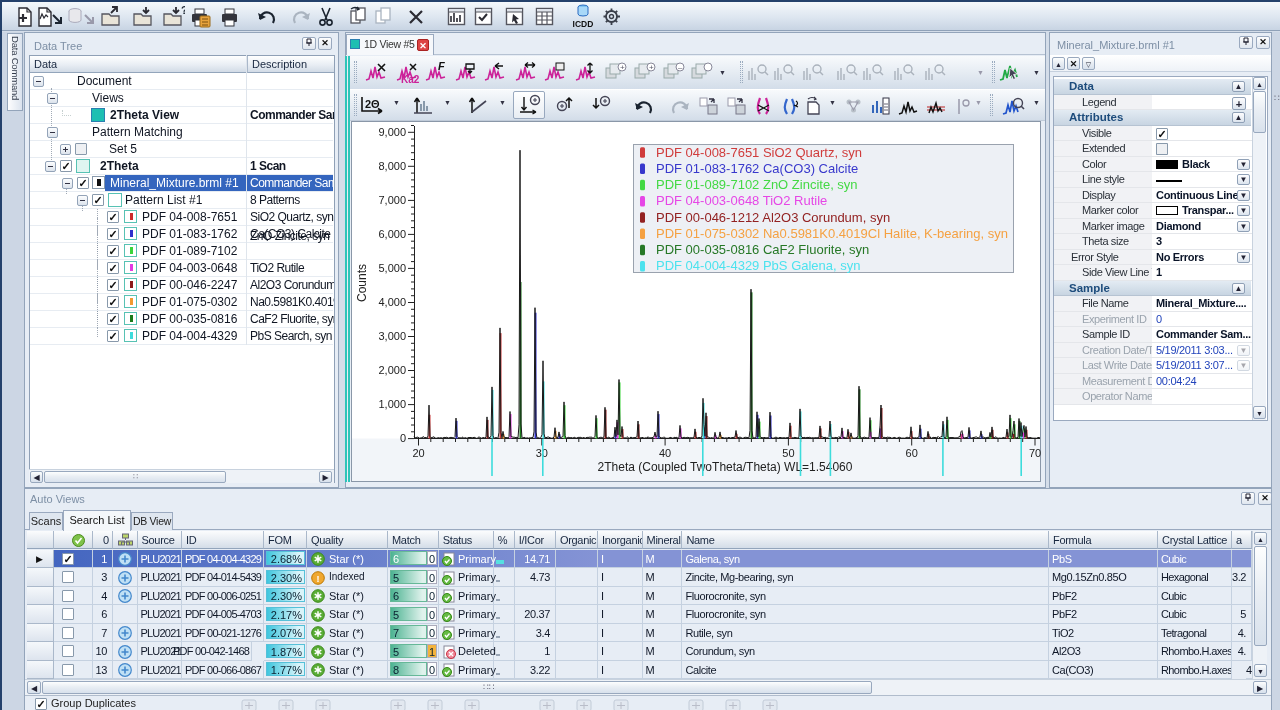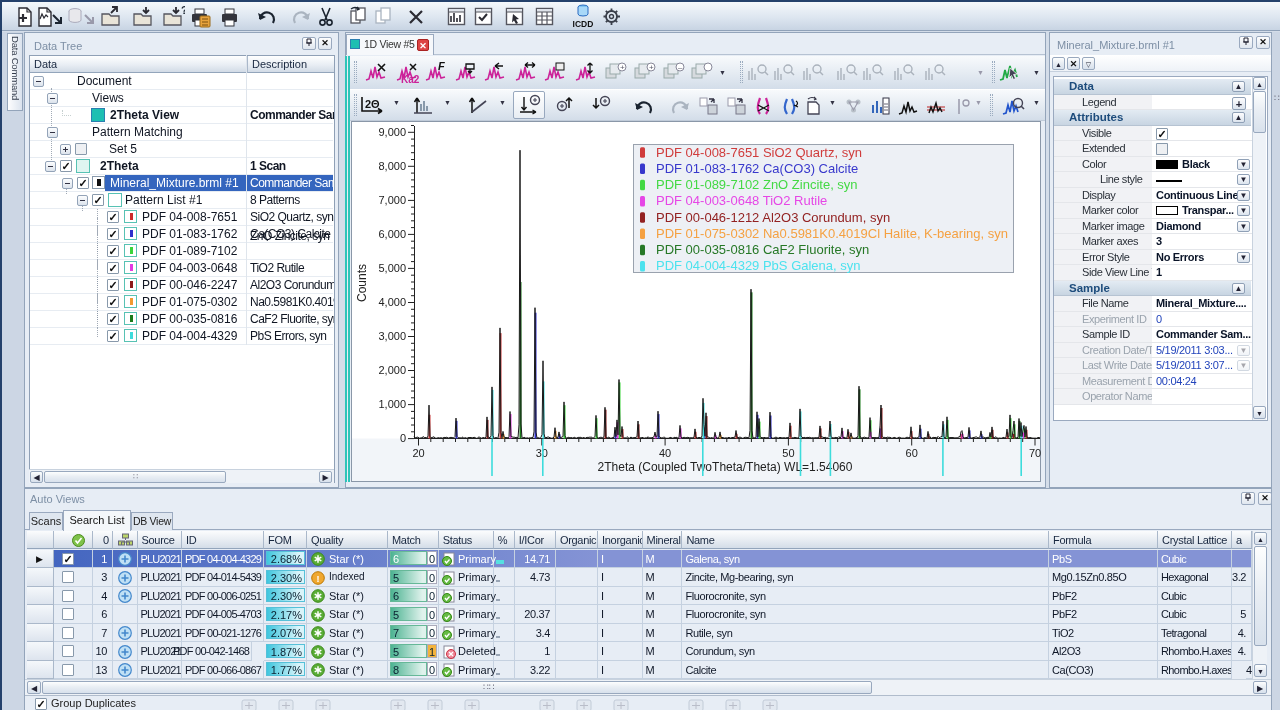--- a/index.html
+++ b/index.html
@@ -185,21 +185,21 @@
 <div class="trow" style="top:277px;left:142px;width:127px;font-weight:normal">PDF 00-046-2247</div>
 <div class="drow" style="top:277px;font-weight:normal">Al2O3 Corundum, sy</div>
 <div class="abs" style="left:30px;top:293px;width:303px;height:1px;background:#e7ecf2"></div>
 <div class="trow" style="top:294px;left:142px;width:127px;font-weight:normal">PDF 01-075-0302</div>
 <div class="drow" style="top:294px;font-weight:normal">Na0.5981K0.4019Cl</div>
 <div class="abs" style="left:30px;top:310px;width:303px;height:1px;background:#e7ecf2"></div>
 <div class="trow" style="top:311px;left:142px;width:127px;font-weight:normal">PDF 00-035-0816</div>
 <div class="drow" style="top:311px;font-weight:normal">CaF2 Fluorite, syn</div>
 <div class="abs" style="left:30px;top:327px;width:303px;height:1px;background:#e7ecf2"></div>
 <div class="trow" style="top:328px;left:142px;width:127px;font-weight:normal">PDF 04-004-4329</div>
-<div class="drow" style="top:328px;font-weight:normal">PbS Errors, syn</div>
+<div class="drow" style="top:328px;font-weight:normal">PbS Search, syn</div>
 <div class="abs" style="left:30px;top:344px;width:303px;height:1px;background:#e7ecf2"></div>
 <div class="abs" style="left:246px;top:55px;width:1px;height:290px;background:#dfe5ec"></div>
 <div class="vdots" style="left:51px;top:88px;height:80px"></div>
 <div class="vdots" style="left:66px;top:186px;height:8px"></div>
 <div class="vdots" style="left:82px;top:203px;height:8px"></div>
 <div class="vdots" style="left:97px;top:218px;height:110px"></div>
 <div class="abs" style="left:62px;top:110px;width:9px;height:6px;border-left:1px dotted #9aa;border-bottom:1px dotted #9aa;opacity:.55"></div>
 <div class="mbox" style="left:33px;top:76px"></div>
 <div class="mbox" style="left:47px;top:93px"></div>
 <div class="mbox" style="left:47px;top:127px"></div>
@@ -728,46 +728,46 @@
 <div class="chk" style="left:1156px;top:143.0px">✓</div>
 <div class="chk" style="left:1156px;top:143.0px;background:#eef0f3"></div>
 <div class="abs" style="left:1054px;top:156.5px;width:98px;height:15.5px;background:#f1f2f5;border-bottom:1px solid #e4e6ea"></div>
 <div class="abs" style="left:1152px;top:156.5px;width:113px;height:15.5px;background:#fff;border-bottom:1px solid #e4e6ea"></div>
 <div class="prow" style="top:156.5px;white-space:nowrap"><span style="margin-left:15px;color:#2a3038">Color</span></div>
 <div class="abs" style="left:1156px;top:159.5px;width:22px;height:9px;background:#000"></div>
 <div class="abs" style="left:1182px;top:156.5px;width:69px;height:15.5px;line-height:15.5px;font-size:11px;color:#0a1428;font-weight:bold;overflow:hidden;white-space:nowrap;letter-spacing:-0.3px">Black</div>
 <div class="dd" style="left:1237px;top:158.5px">▼</div>
 <div class="abs" style="left:1054px;top:172.0px;width:98px;height:15.5px;background:#f1f2f5;border-bottom:1px solid #e4e6ea"></div>
 <div class="abs" style="left:1152px;top:172.0px;width:113px;height:15.5px;background:#fff;border-bottom:1px solid #e4e6ea"></div>
-<div class="prow" style="top:172.0px;white-space:nowrap"><span style="margin-left:33px;color:#2a3038">Line style</span></div>
+<div class="prow" style="top:172.0px;white-space:nowrap"><span style="margin-left:15px;color:#2a3038">Line style</span></div>
 <div class="abs" style="left:1156px;top:180.0px;width:26px;height:1.5px;background:#000"></div>
 <div class="dd" style="left:1237px;top:174.0px">▼</div>
 <div class="abs" style="left:1054px;top:187.5px;width:98px;height:15.5px;background:#f1f2f5;border-bottom:1px solid #e4e6ea"></div>
 <div class="abs" style="left:1152px;top:187.5px;width:113px;height:15.5px;background:#fff;border-bottom:1px solid #e4e6ea"></div>
 <div class="prow" style="top:187.5px;white-space:nowrap"><span style="margin-left:15px;color:#2a3038">Display</span></div>
 <div class="abs" style="left:1156px;top:187.5px;width:95px;height:15.5px;line-height:15.5px;font-size:11px;color:#0a1428;font-weight:bold;overflow:hidden;white-space:nowrap;letter-spacing:-0.3px">Continuous Line</div>
 <div class="dd" style="left:1237px;top:189.5px">▼</div>
 <div class="abs" style="left:1054px;top:203.0px;width:98px;height:15.5px;background:#f1f2f5;border-bottom:1px solid #e4e6ea"></div>
 <div class="abs" style="left:1152px;top:203.0px;width:113px;height:15.5px;background:#fff;border-bottom:1px solid #e4e6ea"></div>
 <div class="prow" style="top:203.0px;white-space:nowrap"><span style="margin-left:15px;color:#2a3038">Marker color</span></div>
 <div class="abs" style="left:1156px;top:206.0px;width:22px;height:9px;background:#fff;border:1px solid #000"></div>
 <div class="abs" style="left:1182px;top:203.0px;width:69px;height:15.5px;line-height:15.5px;font-size:11px;color:#0a1428;font-weight:bold;overflow:hidden;white-space:nowrap;letter-spacing:-0.3px">Transpar...</div>
 <div class="dd" style="left:1237px;top:205.0px">▼</div>
 <div class="abs" style="left:1054px;top:218.5px;width:98px;height:15.5px;background:#f1f2f5;border-bottom:1px solid #e4e6ea"></div>
 <div class="abs" style="left:1152px;top:218.5px;width:113px;height:15.5px;background:#fff;border-bottom:1px solid #e4e6ea"></div>
 <div class="prow" style="top:218.5px;white-space:nowrap"><span style="margin-left:15px;color:#2a3038">Marker image</span></div>
 <div class="abs" style="left:1156px;top:218.5px;width:95px;height:15.5px;line-height:15.5px;font-size:11px;color:#0a1428;font-weight:bold;overflow:hidden;white-space:nowrap;letter-spacing:-0.3px">Diamond</div>
 <div class="dd" style="left:1237px;top:220.5px">▼</div>
 <div class="abs" style="left:1054px;top:234.0px;width:98px;height:15.5px;background:#f1f2f5;border-bottom:1px solid #e4e6ea"></div>
 <div class="abs" style="left:1152px;top:234.0px;width:113px;height:15.5px;background:#fff;border-bottom:1px solid #e4e6ea"></div>
-<div class="prow" style="top:234.0px;white-space:nowrap"><span style="margin-left:15px;color:#2a3038">Marker axes</span></div>
+<div class="prow" style="top:234.0px;white-space:nowrap"><span style="margin-left:15px;color:#2a3038">Theta size</span></div>
 <div class="abs" style="left:1156px;top:234.0px;width:95px;height:15.5px;line-height:15.5px;font-size:11px;color:#0a1428;font-weight:bold;overflow:hidden;white-space:nowrap;letter-spacing:-0.3px">3</div>
 <div class="abs" style="left:1054px;top:249.5px;width:98px;height:15.5px;background:#f1f2f5;border-bottom:1px solid #e4e6ea"></div>
 <div class="abs" style="left:1152px;top:249.5px;width:113px;height:15.5px;background:#fff;border-bottom:1px solid #e4e6ea"></div>
-<div class="prow" style="top:249.5px;white-space:nowrap"><span style="margin-left:15px;color:#2a3038">Error Style</span></div>
+<div class="prow" style="top:249.5px;white-space:nowrap"><span style="margin-left:4px;color:#2a3038">Error Style</span></div>
 <div class="abs" style="left:1156px;top:249.5px;width:95px;height:15.5px;line-height:15.5px;font-size:11px;color:#0a1428;font-weight:bold;overflow:hidden;white-space:nowrap;letter-spacing:-0.3px">No Errors</div>
 <div class="dd" style="left:1237px;top:251.5px">▼</div>
 <div class="abs" style="left:1054px;top:265.0px;width:98px;height:15.5px;background:#f1f2f5;border-bottom:1px solid #e4e6ea"></div>
 <div class="abs" style="left:1152px;top:265.0px;width:113px;height:15.5px;background:#fff;border-bottom:1px solid #e4e6ea"></div>
 <div class="prow" style="top:265.0px;white-space:nowrap"><span style="margin-left:15px;color:#2a3038">Side View Line Tl</span></div>
 <div class="abs" style="left:1156px;top:265.0px;width:95px;height:15.5px;line-height:15.5px;font-size:11px;color:#0a1428;font-weight:bold;overflow:hidden;white-space:nowrap;letter-spacing:-0.3px">1</div>
 <div class="phead" style="top:280.5px"><span style="margin-left:15px">Sample</span><div class="dd" style="left:178px;top:2px">▲</div></div>
 <div class="abs" style="left:1054px;top:296.0px;width:98px;height:15.5px;background:#f1f2f5;border-bottom:1px solid #e4e6ea"></div>
 <div class="abs" style="left:1152px;top:296.0px;width:113px;height:15.5px;background:#fff;border-bottom:1px solid #e4e6ea"></div>
 <div class="prow" style="top:296.0px;white-space:nowrap"><span style="margin-left:15px;color:#2a3038">File Name</span></div>

